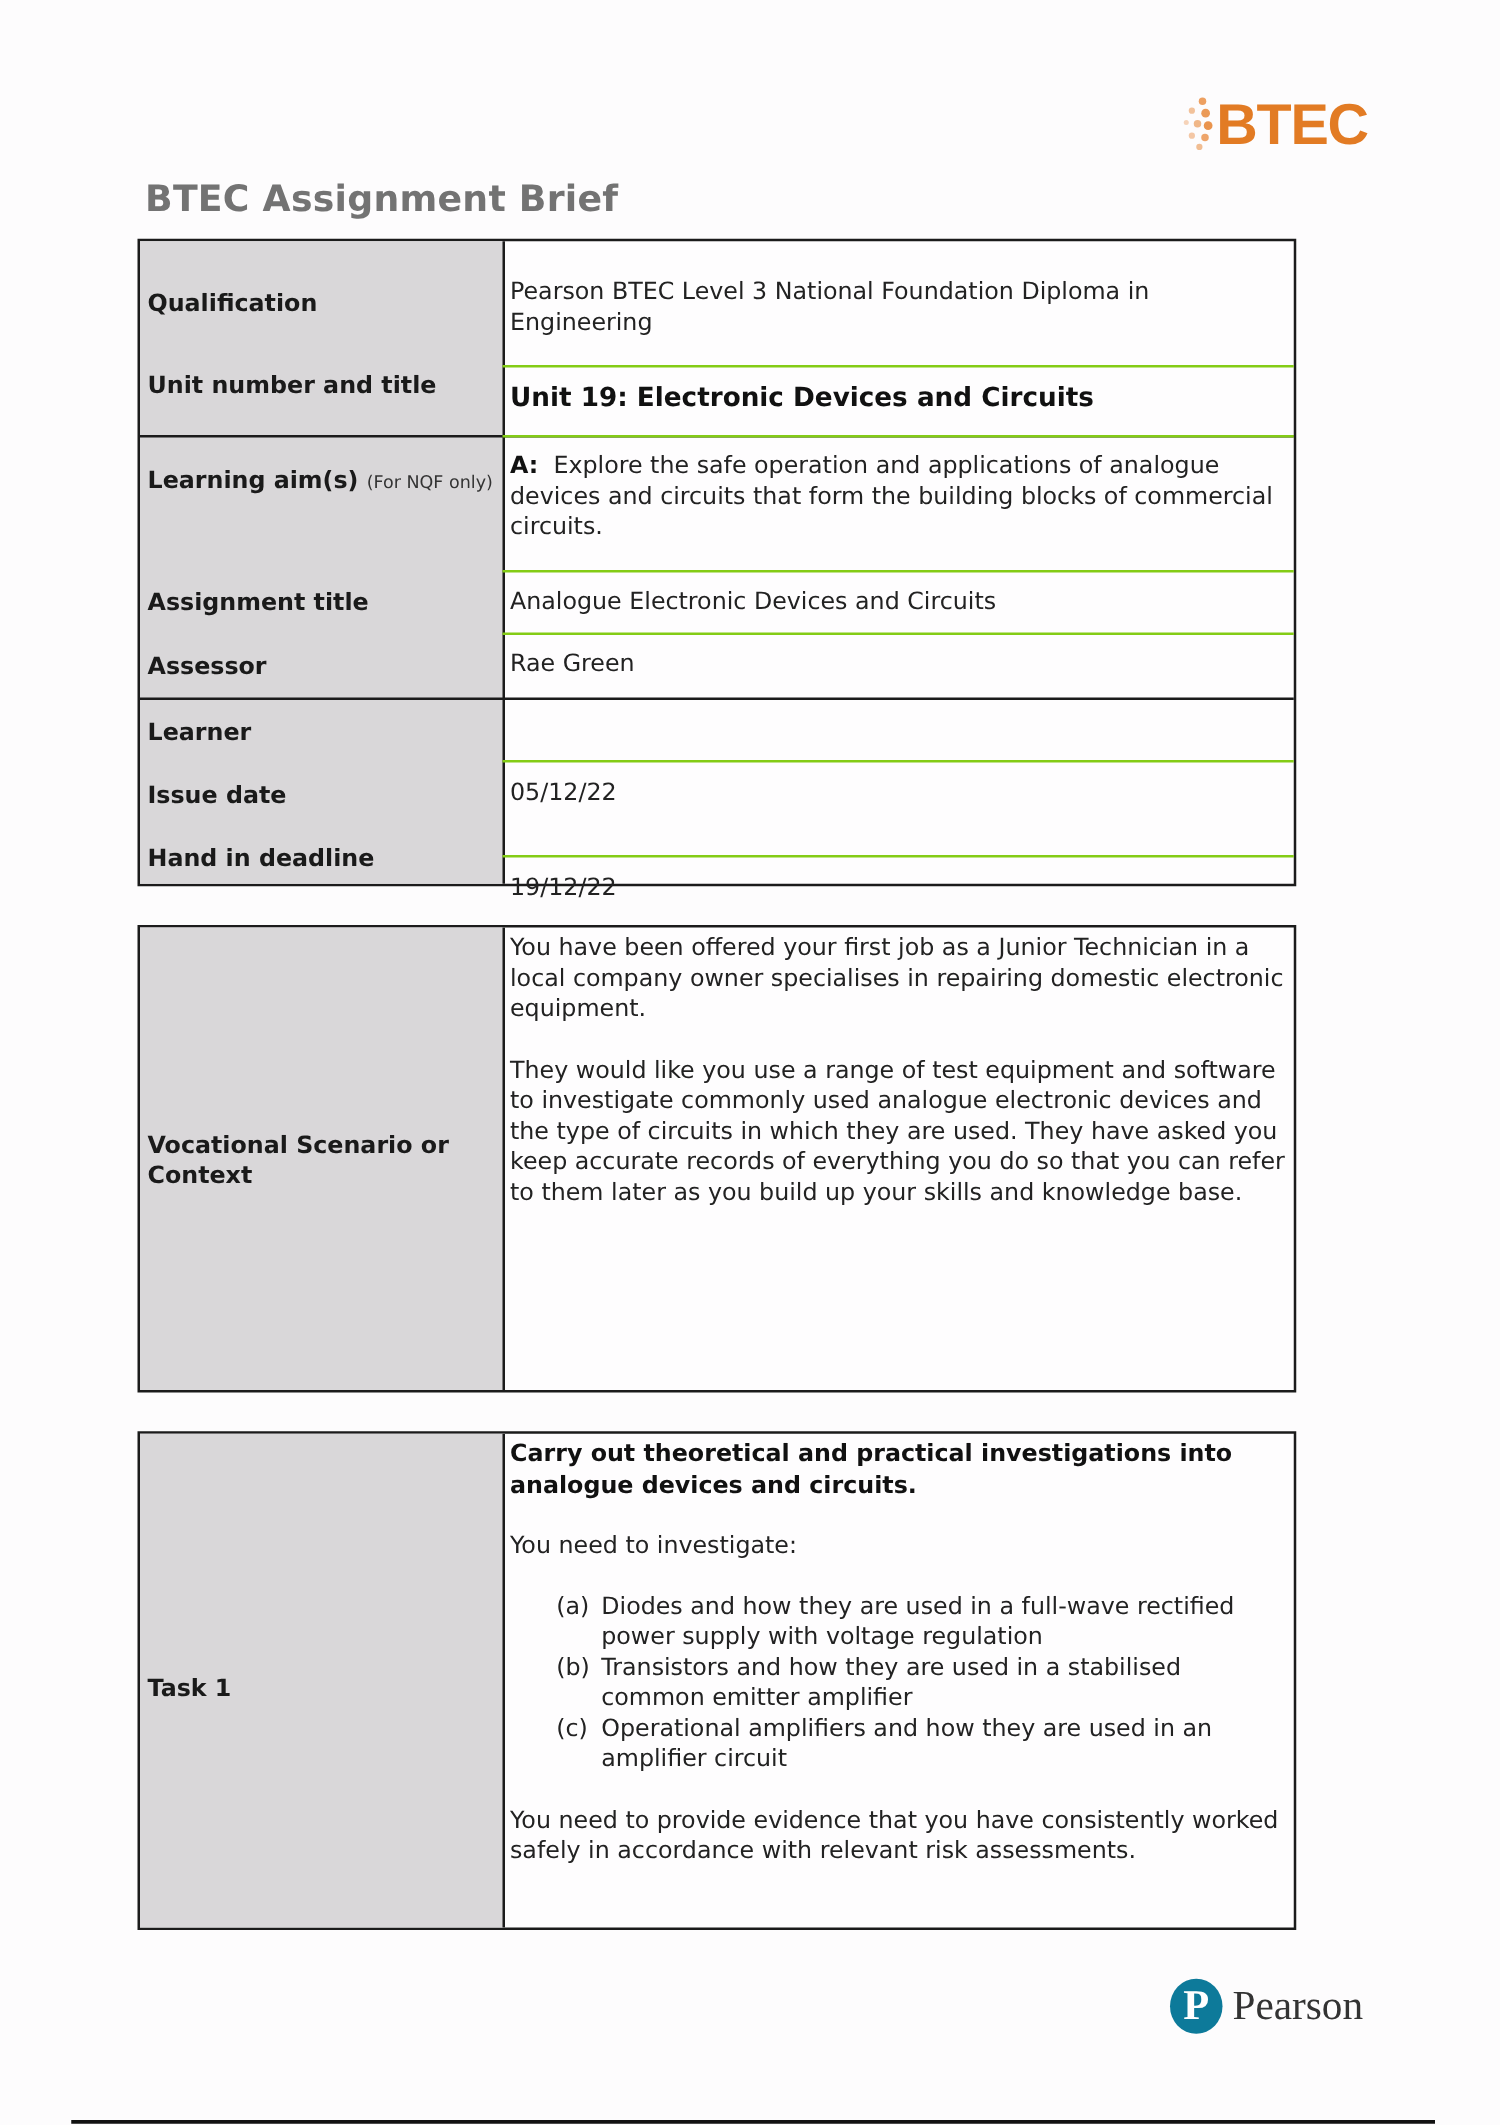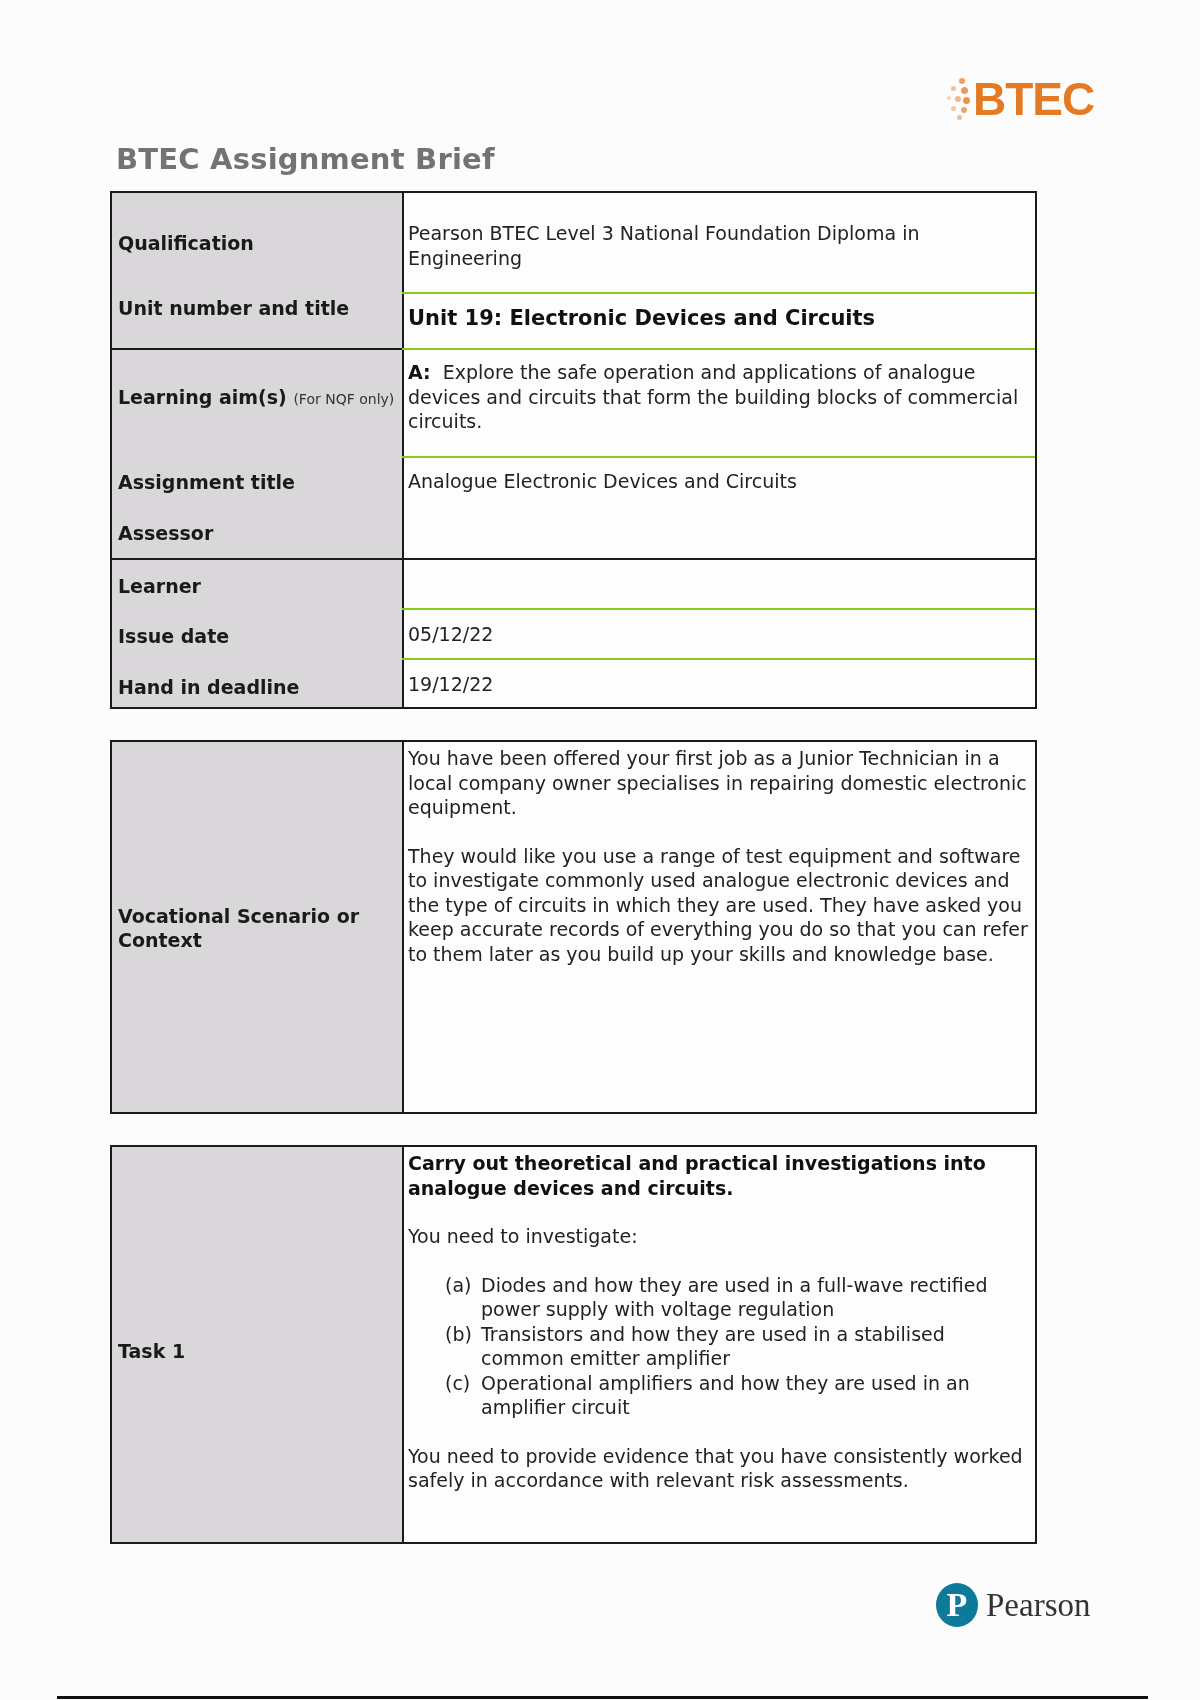--- a/index.html
+++ b/index.html
@@ -82,42 +82,43 @@
 <div class="doc-title">BTEC Assignment Brief</div>
 
 <div class="tbl" style="top:191px;height:518px;">
   <div class="gray"></div>
 
   <div class="hline-full" style="top:155px;"></div>
   <div class="hline-full" style="top:365px;"></div>
 
   <div class="cell-label" style="top:38px;">Qualification</div>
   <div class="cell-label" style="top:103px;">Unit number and title</div>
-  <div class="cell-label" style="top:192px;text-align:center;">
+  <div class="cell-label" style="top:179px;text-align:center;">
     <span>Learning aim(s)</span>
     <small>(For NQF only)</small>
   </div>
   <div class="cell-label" style="top:277px;">Assignment title</div>
   <div class="cell-label" style="top:328px;">Assessor</div>
   <div class="cell-label" style="top:381px;">Learner</div>
   <div class="cell-label" style="top:431px;">Issue date</div>
   <div class="cell-label" style="top:482px;">Hand in deadline</div>
 
   <div class="rrow first" style="top:24px;height:77px;">Pearson BTEC Level 3 National Foundation Diploma in Engineering</div>
   <div class="rrow" style="top:99px;height:56px;padding-top:12px;font-size:21px;">
     <span class="bold">Unit 19: Electronic Devices and Circuits</span>
   </div>
   <div class="rrow" style="top:155px;height:110px;padding-top:10px;">
     <span class="bold">A:</span>&nbsp;
     <span>Explore the safe operation and applications of analogue devices and circuits that form the building blocks of commercial circuits.</span>
   </div>
   <div class="rrow" style="top:263px;height:52px;padding-top:11px;">Analogue Electronic Devices and Circuits</div>
+  <div class="rrow" style="top:313px;height:54px;padding-top:11px;">Rae Green</div>
   <div class="rrow" style="top:365px;height:52px;border-top:none;"></div>
   <div class="rrow" style="top:415px;height:52px;padding-top:12px;">05/12/22</div>
-  <div class="rrow" style="top:465px;height:66px;padding-top:12px;">19/12/22</div>
+  <div class="rrow" style="top:491px;height:66px;padding-top:12px;">19/12/22</div>
 </div>
 
 <div class="tbl" style="top:740px;height:374px;">
   <div class="gray"></div>
   <div class="cell-label" style="top:162px;width:270px;">Vocational Scenario or Context</div>
   <div class="rrow first" style="top:0;bottom:0;padding-top:4px;">
     <p class="para">You have been offered your first job as a Junior Technician in a local company owner specialises in repairing domestic electronic equipment.</p>
     <p class="para">They would like you use a range of test equipment and software to investigate commonly used analogue electronic devices and the type of circuits in which they are used. They have asked you keep accurate records of everything you do so that you can refer to them later as you build up your skills and knowledge base.</p>
   </div>
 </div>

